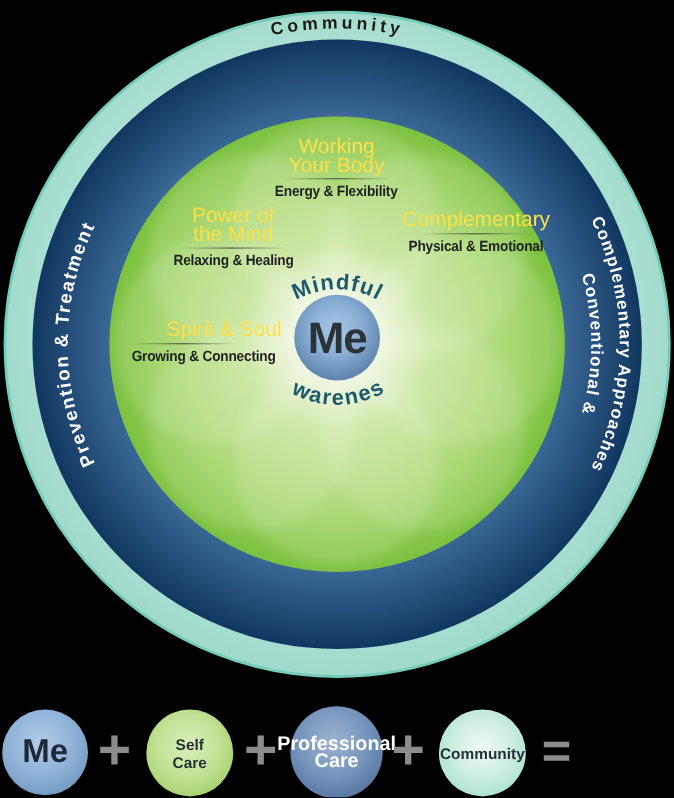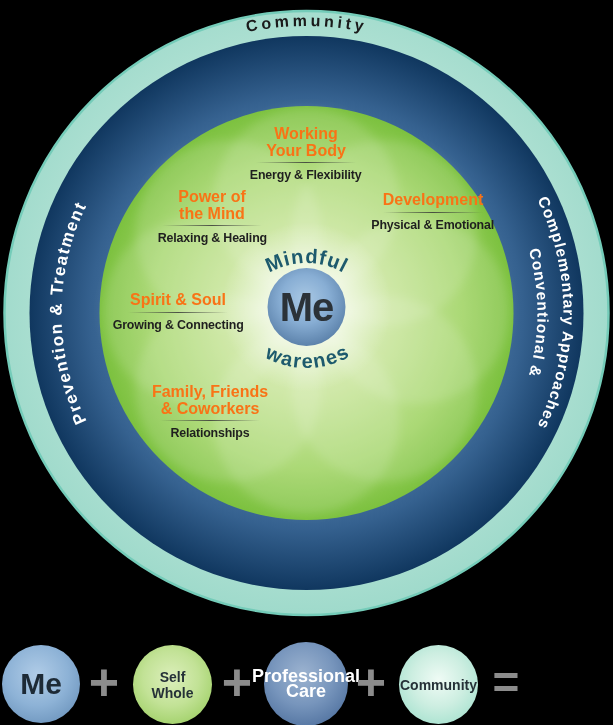--- a/index.html
+++ b/index.html
@@ -2,34 +2,34 @@
 <html><head>
 <meta charset="utf-8">
 <style>
   html,body{margin:0;padding:0;background:#000;}
   #stage{position:relative;width:613px;height:725px;background:#000;overflow:hidden;
          font-family:"Liberation Sans",sans-serif;}
   #wheel-svg{position:absolute;left:0;top:0;}
 
   
   .petal-label{position:absolute;width:180px;text-align:center;}
-  .petal-title{font-weight:bold;font-size:16px;line-height:16.5px;color:#f97316;white-space:pre-line;}
+  .petal-title{font-weight:normal;font-size:19px;line-height:16.5px;color:#fde047;white-space:pre-line;}
   .petal-divider{height:1px;width:100px;margin:3px auto 2px;
      background:linear-gradient(to right, rgba(60,60,60,0), rgba(55,55,55,0.85), rgba(60,60,60,0));}
   .petal-sub{display:inline-block;transform:scaleX(0.92);transform-origin:center;
      font-weight:700;font-size:13.5px;line-height:15px;color:#1f1f1f;
      letter-spacing:-0.2px;white-space:pre-line;}
 
   #petal-working    {left:216px;top:126px;}
   #petal-surroundings{left:343px;top:192px;}
   #petal-personal   {left:358px;top:276px;}
   #petal-food       {left:341px;top:386px;}
   #petal-recharge   {left:216px;top:440px;}
   #petal-family     {left:120px;top:384px;}
-  #petal-spirit     {left:88px; top:292px;}
+  #petal-spirit     {left:76px; top:292px;text-align:right;}
   #petal-power      {left:122px;top:189px;}
 
   
   .lcircle{position:absolute;border-radius:50%;display:flex;align-items:center;justify-content:center;
            text-align:center;font-weight:bold;white-space:pre-line;}
   #lg-me   {left:2px;  top:645px;width:78px;height:78px;font-size:30px;color:#1d2a36;
             background:radial-gradient(circle at 45% 38%, #b0cce7 0%, #8db2d6 48%, #5e87b1 100%);}
   #lg-self {left:133px;top:645px;width:79px;height:79px;font-size:14px;line-height:16px;color:#253137;
             background:radial-gradient(circle at 48% 42%, #dcefbb 0%, #c2e296 45%, #8fc750 100%);}
   #lg-prof {left:264px;top:642px;width:84px;height:84px;font-size:18px;line-height:15px;color:#ffffff;
@@ -132,46 +132,40 @@
     <text x="306.5" y="321" font-family="Liberation Sans, sans-serif" font-size="40" font-weight="bold" fill="#2b3238" letter-spacing="-1" text-anchor="middle">Me</text>
   </svg>
 
   <div class="petal-label" id="petal-working">
     <div class="petal-title">Working
 Your Body</div>
     <div class="petal-divider"></div>
     <span class="petal-sub">Energy &amp; Flexibility</span>
   </div>
   <div class="petal-label" id="petal-surroundings">
-    <div class="petal-title">Development</div>
+    <div class="petal-title">Complementary</div>
     <div class="petal-divider"></div>
     <span class="petal-sub">Physical &amp; Emotional</span>
-  </div>
-  <div class="petal-label" id="petal-family">
-    <div class="petal-title">Family, Friends
-&amp; Coworkers</div>
-    <div class="petal-divider"></div>
-    <span class="petal-sub">Relationships</span>
   </div>
   <div class="petal-label" id="petal-spirit">
     <div class="petal-title">Spirit &amp; Soul</div>
     <div class="petal-divider"></div>
     <span class="petal-sub">Growing &amp; Connecting</span>
   </div>
   <div class="petal-label" id="petal-power">
     <div class="petal-title">Power of
 the Mind</div>
     <div class="petal-divider"></div>
     <span class="petal-sub">Relaxing &amp; Healing</span>
   </div>
 
   <div class="lcircle" id="lg-me">Me</div>
   <div class="op" id="op1">+</div>
   <div class="lcircle" id="lg-self">Self
-Whole</div>
+Care</div>
   <div class="op" id="op2">+</div>
   <div class="lcircle" id="lg-prof">Professional
 Care</div>
   <div class="op" id="op3">+</div>
   <div class="lcircle" id="lg-comm">Community</div>
   <div class="op" id="op4">=</div>
 
 </div>
 
 </body></html>

